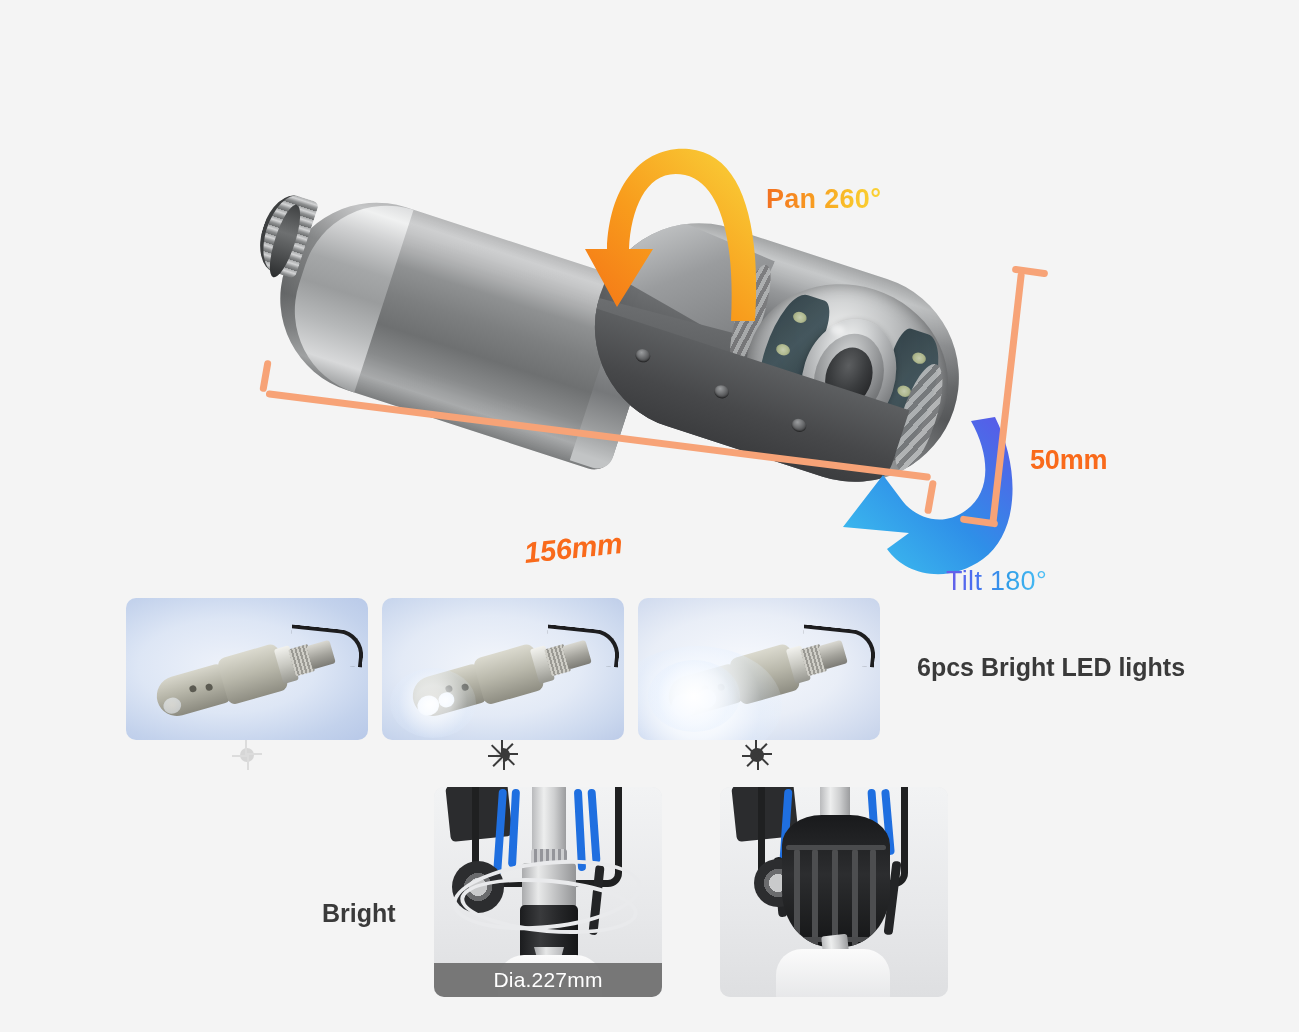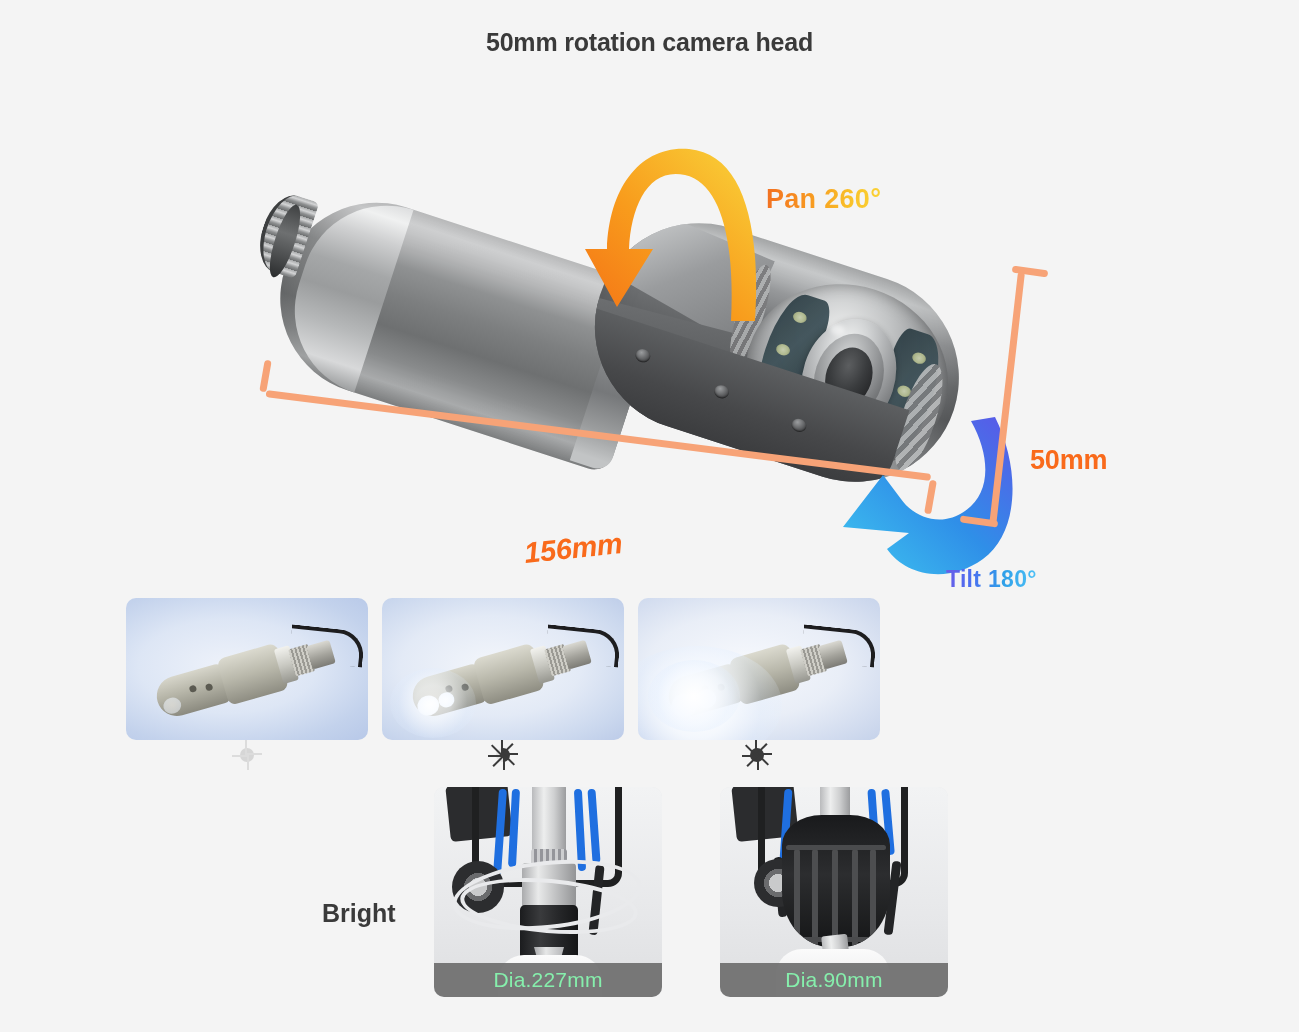--- a/index.html
+++ b/index.html
@@ -219,21 +219,21 @@
     position: absolute;
     left: 766px; top: 104px;
     font-size: 27px; font-weight: bold; letter-spacing: .3px;
     background: linear-gradient(95deg,#f26f21 0%, #f79520 35%, #f9c32a 75%, #fbd336 100%);
     -webkit-background-clip: text; background-clip: text;
     color: transparent; -webkit-text-fill-color: transparent;
   }
   .tilt-label {
     position: absolute;
     left: 946px; top: 486px;
-    font-size: 23px; font-weight: bold; letter-spacing: .3px;
+    font-size: 27px; font-weight: normal; letter-spacing: .3px;
     background: linear-gradient(95deg,#6c5ce7 0%, #4b6ef0 28%, #2f9fe8 62%, #4fc3f7 100%);
     -webkit-background-clip: text; background-clip: text;
     color: transparent; -webkit-text-fill-color: transparent;
   }
 
   
   .dim-line {
     position: absolute;
     background: #f7a377;
     border-radius: 4px;
@@ -403,37 +403,36 @@
   .cage .rib {
     position: absolute; top: 34px; width: 6px; height: 98px;
     background: #4d4e50; border-radius: 3px;
   }
   .cage .hoopline {
     position: absolute; left: 4px; width: 100px; height: 5px; background: #4a4b4d; border-radius: 3px;
   }
   .skid-caption {
     position: absolute; left: 0; bottom: 0; width: 228px; height: 34px;
     background: rgba(110,110,110,.92);
-    color: #86efac;
+    color: #ffffff;
     font-size: 21px;
     display: flex; align-items: center; justify-content: center;
     letter-spacing: .2px;
   }
   .led-text {
     position: absolute;
     left: 917px; top: 653px;
     font-size: 25px; font-weight: bold; color: #3a3a3a;
   }
 </style>
 </head>
 <body>
 
 <div id="root">
 
-  <div class="page-title">50mm rotation camera head</div>
 
   <div class="hero">
 
     <div class="cam-wrap">
 
       <div class="cam-body">
         <div class="cam-band"></div>
         <div class="cam-band2"></div>
       </div>
       <div class="cam-thread"></div>
@@ -593,20 +592,21 @@
       <div class="ray" style="background:#3a3a3a; transform:rotate(0deg)   translate(-1px,-14px);"></div>
       <div class="ray" style="background:#3a3a3a; transform:rotate(45deg)  translate(-1px,-14px);"></div>
       <div class="ray" style="background:#3a3a3a; transform:rotate(90deg)  translate(-1px,-14px);"></div>
       <div class="ray" style="background:#3a3a3a; transform:rotate(135deg) translate(-1px,-14px);"></div>
       <div class="ray" style="background:#3a3a3a; transform:rotate(180deg) translate(-1px,-14px);"></div>
       <div class="ray" style="background:#3a3a3a; transform:rotate(225deg) translate(-1px,-14px);"></div>
       <div class="ray" style="background:#3a3a3a; transform:rotate(270deg) translate(-1px,-14px);"></div>
       <div class="ray" style="background:#3a3a3a; transform:rotate(315deg) translate(-1px,-14px);"></div>
     </div>
 
+    <div class="led-text" style="top:55px;">6pcs Bright LED lights</div>
   </div>
 
   <div class="skids-label">Bright</div>
 
   <div class="skid" style="left:434px; top:787px;">
     <div class="photo"></div>
     <div class="reel-panel"></div>
     <div class="reel-frame"></div>
     <div class="cable-blue" style="left:62px;  height:86px; transform:rotate(4deg);"></div>
     <div class="cable-blue" style="left:76px;  height:78px; transform:rotate(3deg);"></div>
@@ -641,16 +641,15 @@
       <div class="rib" style="left:12px;"></div>
       <div class="rib" style="left:30px;"></div>
       <div class="rib" style="left:50px;"></div>
       <div class="rib" style="left:70px;"></div>
       <div class="rib" style="left:88px;"></div>
       <div class="hoopline" style="top:30px;"></div>
       <div class="hoopline" style="top:122px;"></div>
     </div>
     <div class="rod" style="left:104px; top:148px; width:26px; height:56px; transform:rotate(-6deg);"></div>
     <div class="glove" style="left:56px; top:162px; width:114px; height:60px;"></div>
-    <div class="skid-caption">Dia.90mm</div>
   </div>
 
 </div>
 
 </body></html>

